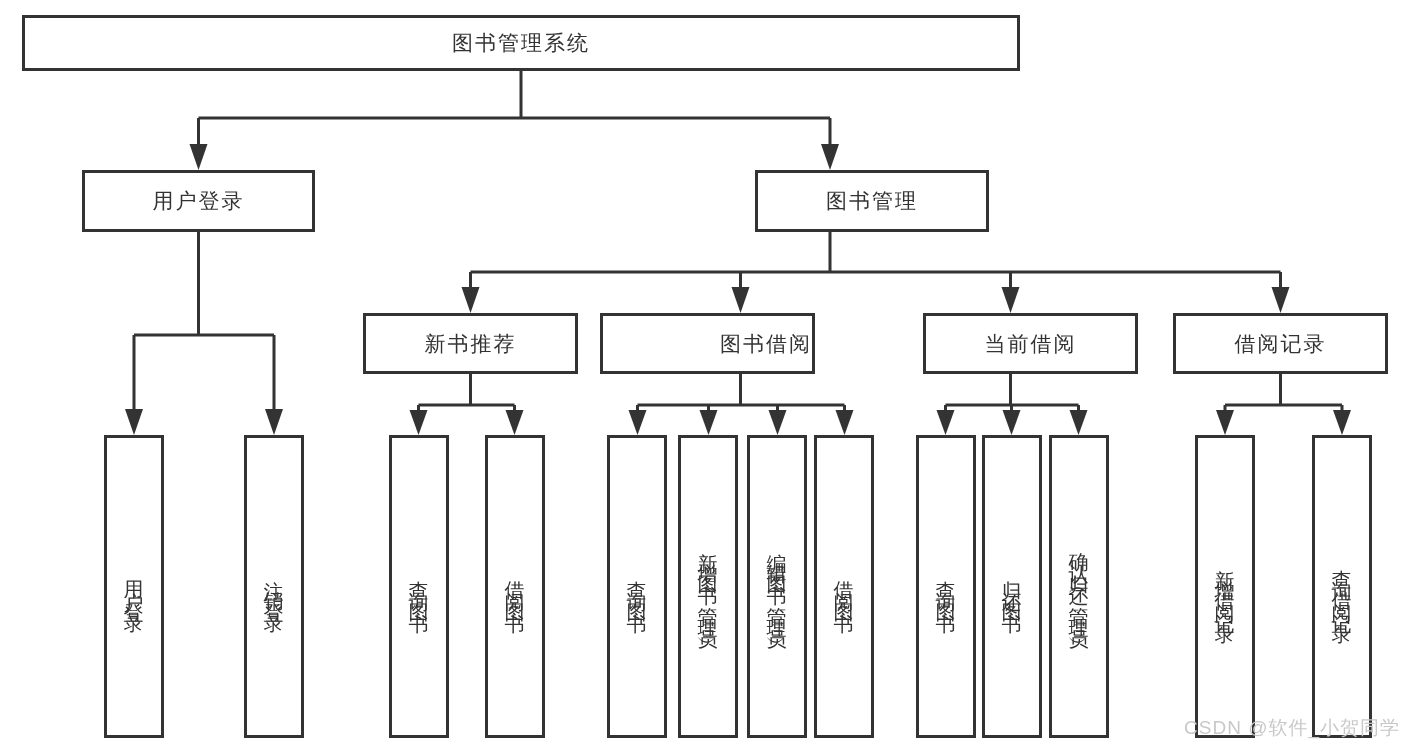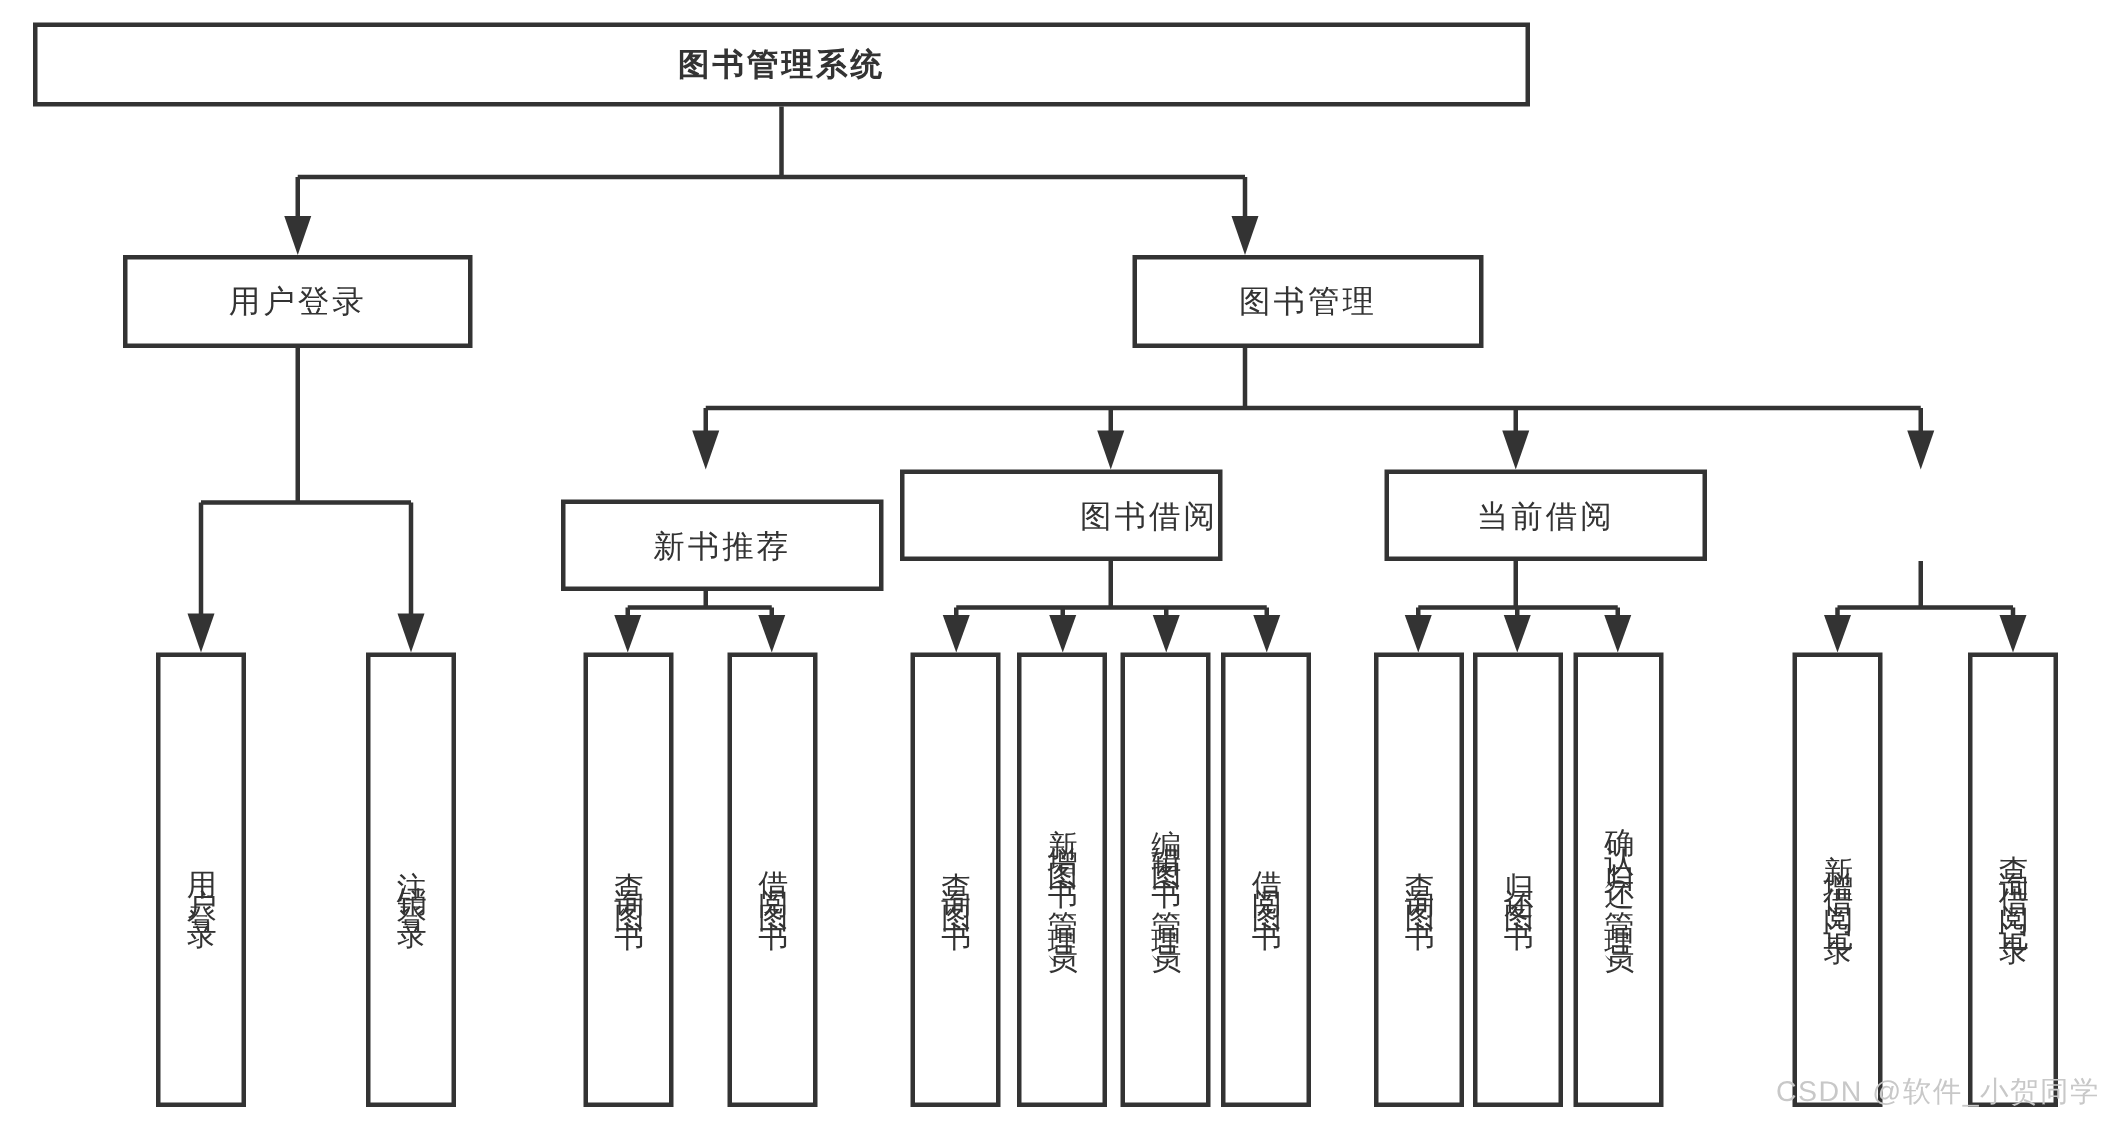--- a/index.html
+++ b/index.html
@@ -24,21 +24,21 @@
     border: 3px solid #333333;
     background: #ffffff;
     display: flex;
     align-items: center;
     justify-content: center;
     font-size: 21px;
     letter-spacing: 2px;
     color: #333333;
     z-index: 1;
   }
-  .node.root   { left:22px;  top:15px;  width:998px; height:56px;font-weight:bold; }
+  .node.root   { left:22px;  top:15px;  width:998px; height:56px; }
   .node.lvl2   { top:170px; height:62px; }
   .node.lvl3   { top:313px; height:61px; width:215px; }
   .node.leaf   { top:435px; height:303px; width:60px; }
   .leaf .vtext {
     writing-mode: vertical-rl;
     font-size: 20px;
     letter-spacing: 11px;
     line-height: 1;
     white-space: nowrap;
   }
@@ -94,28 +94,31 @@
     <span>图书管理系统</span>
   </div>
 
   <div class="node lvl2" style="left:82px; width:233px;">
     <span>用户登录</span>
   </div>
   <div class="node lvl2" style="left:713px; width:234px;margin-left:42px;">
     <span>图书管理</span>
   </div>
 
-  <div class="node lvl3" style="left:374px;margin-top:20px;">
+  <div class="node lvl3" style="left:363px;">
     <span>新书推荐</span>
   </div>
   <div class="node lvl3" style="left:600px;justify-content:flex-end;">
     <span>图书借阅</span>
   </div>
   <div class="node lvl3" style="left:923px;">
     <span>当前借阅</span>
+  </div>
+  <div class="node lvl3" style="left:1173px;">
+    <span>借阅记录</span>
   </div>
 
   <div class="node leaf" style="left:104px;">
     <span class="vtext">用户登录</span>
   </div>
   <div class="node leaf" style="left:244px;">
     <span class="vtext">注销登录</span>
   </div>
 
   <div class="node leaf" style="left:389px;">

